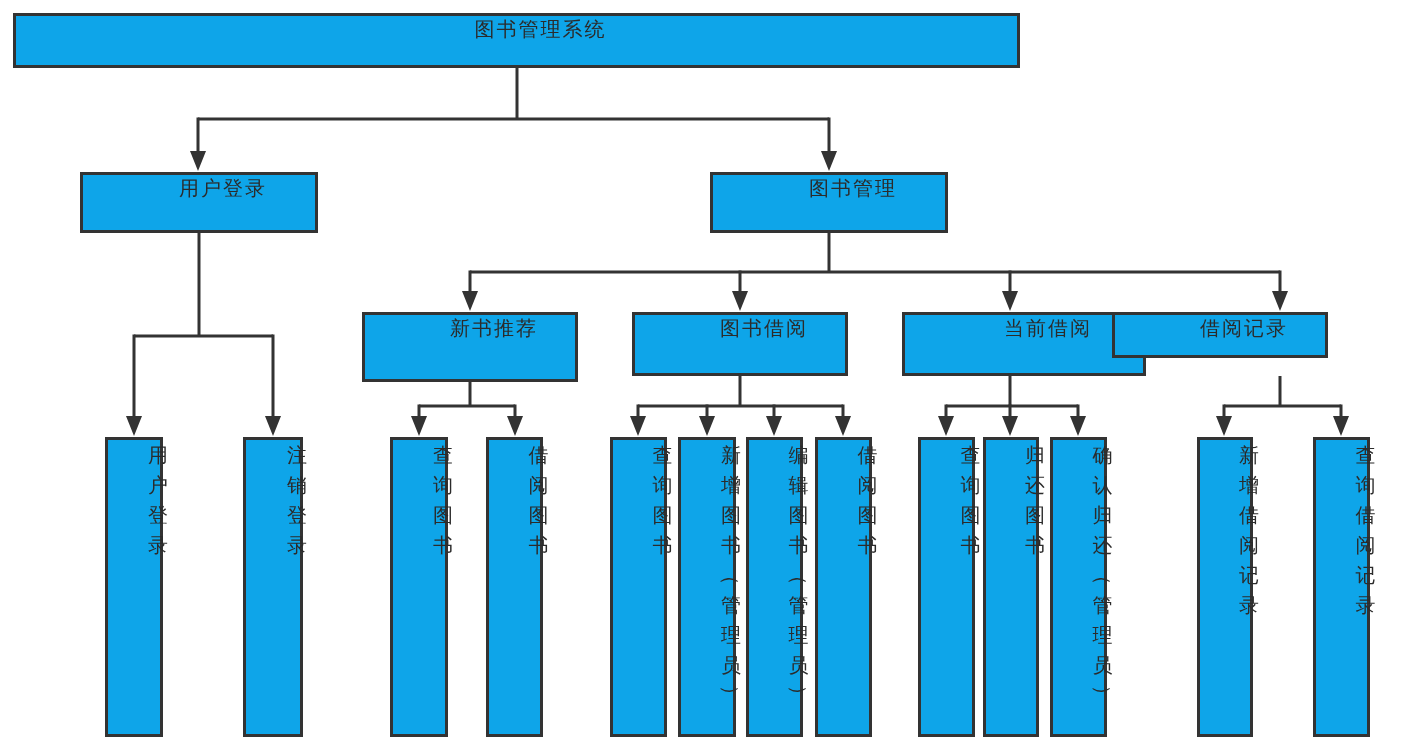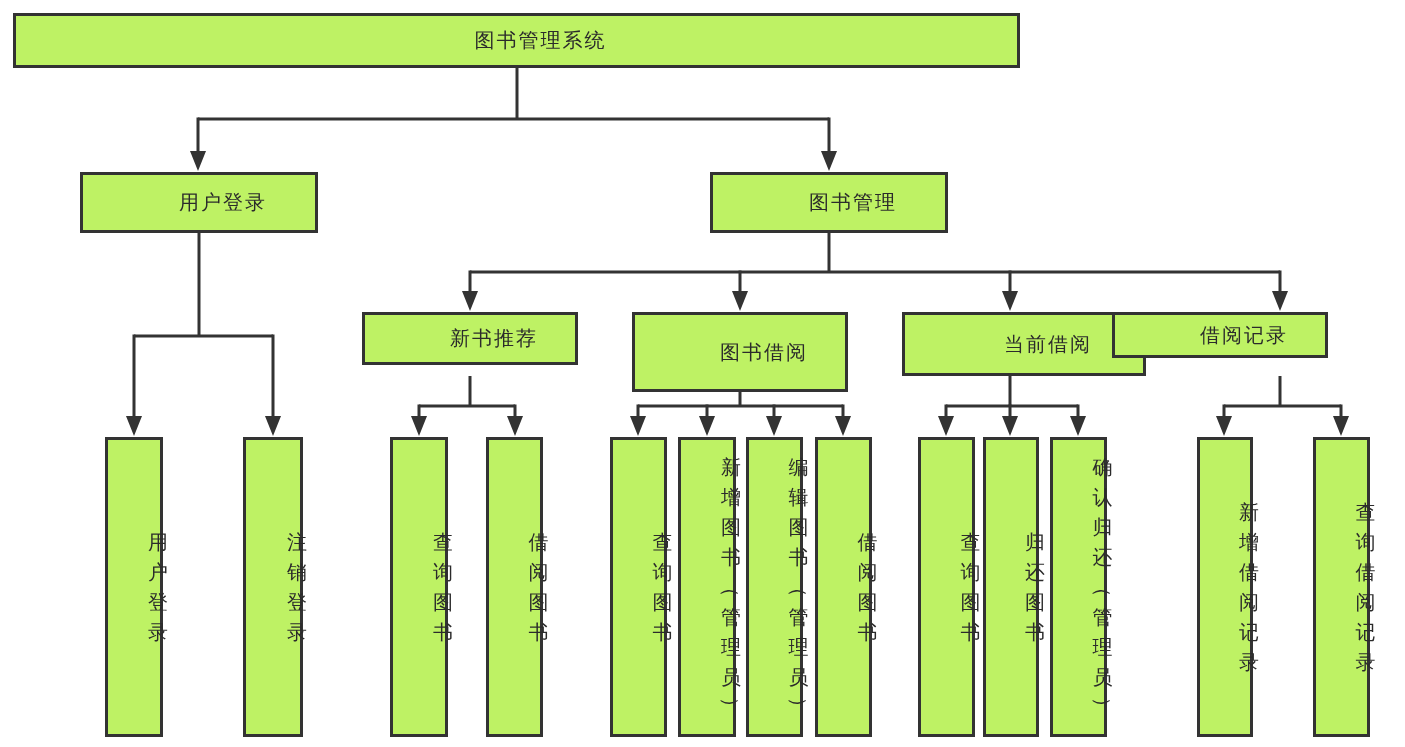--- a/index.html
+++ b/index.html
@@ -13,23 +13,23 @@
   }
   #connectors {
     position: absolute;
     left: 0; top: 0;
     width: 1405px; height: 747px;
   }
   .node {
     position: absolute;
     box-sizing: border-box;
     border: 3px solid #333333;
-    background: #bef264;
+    background: #0ea5e9;
     display: flex;
-    align-items: center;
+    align-items: flex-start;
     justify-content: center;
     color: #2b2b2b;
     padding-left: 48px;
   }
   .node.h span {
     font-size: 20px;
     letter-spacing: 2px;
     white-space: nowrap;
   }
   .vtext {
@@ -117,24 +117,24 @@
     <span>图书管理系统</span>
   </div>
 
   <div class="node h" style="left:710px;top:172px;width:238px;height:61px">
     <span>图书管理</span>
   </div>
   <div class="node h" style="left:80px;top:172px;width:238px;height:61px">
     <span>用户登录</span>
   </div>
 
-  <div class="node h" style="left:362px;top:312px;width:216px;height:53px">
+  <div class="node h" style="left:362px;top:312px;width:216px;height:70px">
     <span>新书推荐</span>
   </div>
-  <div class="node h" style="left:632px;top:312px;width:216px;height:80px">
+  <div class="node h" style="left:632px;top:312px;width:216px;height:64px">
     <span>图书借阅</span>
   </div>
   <div class="node h" style="left:902px;top:312px;width:244px;height:64px">
     <span>当前借阅</span>
   </div>
   <div class="node h" style="left:1112px;top:312px;width:216px;height:46px">
     <span>借阅记录</span>
   </div>
 
   <div class="node v" style="left:105px;top:437px;width:58px;height:300px">

